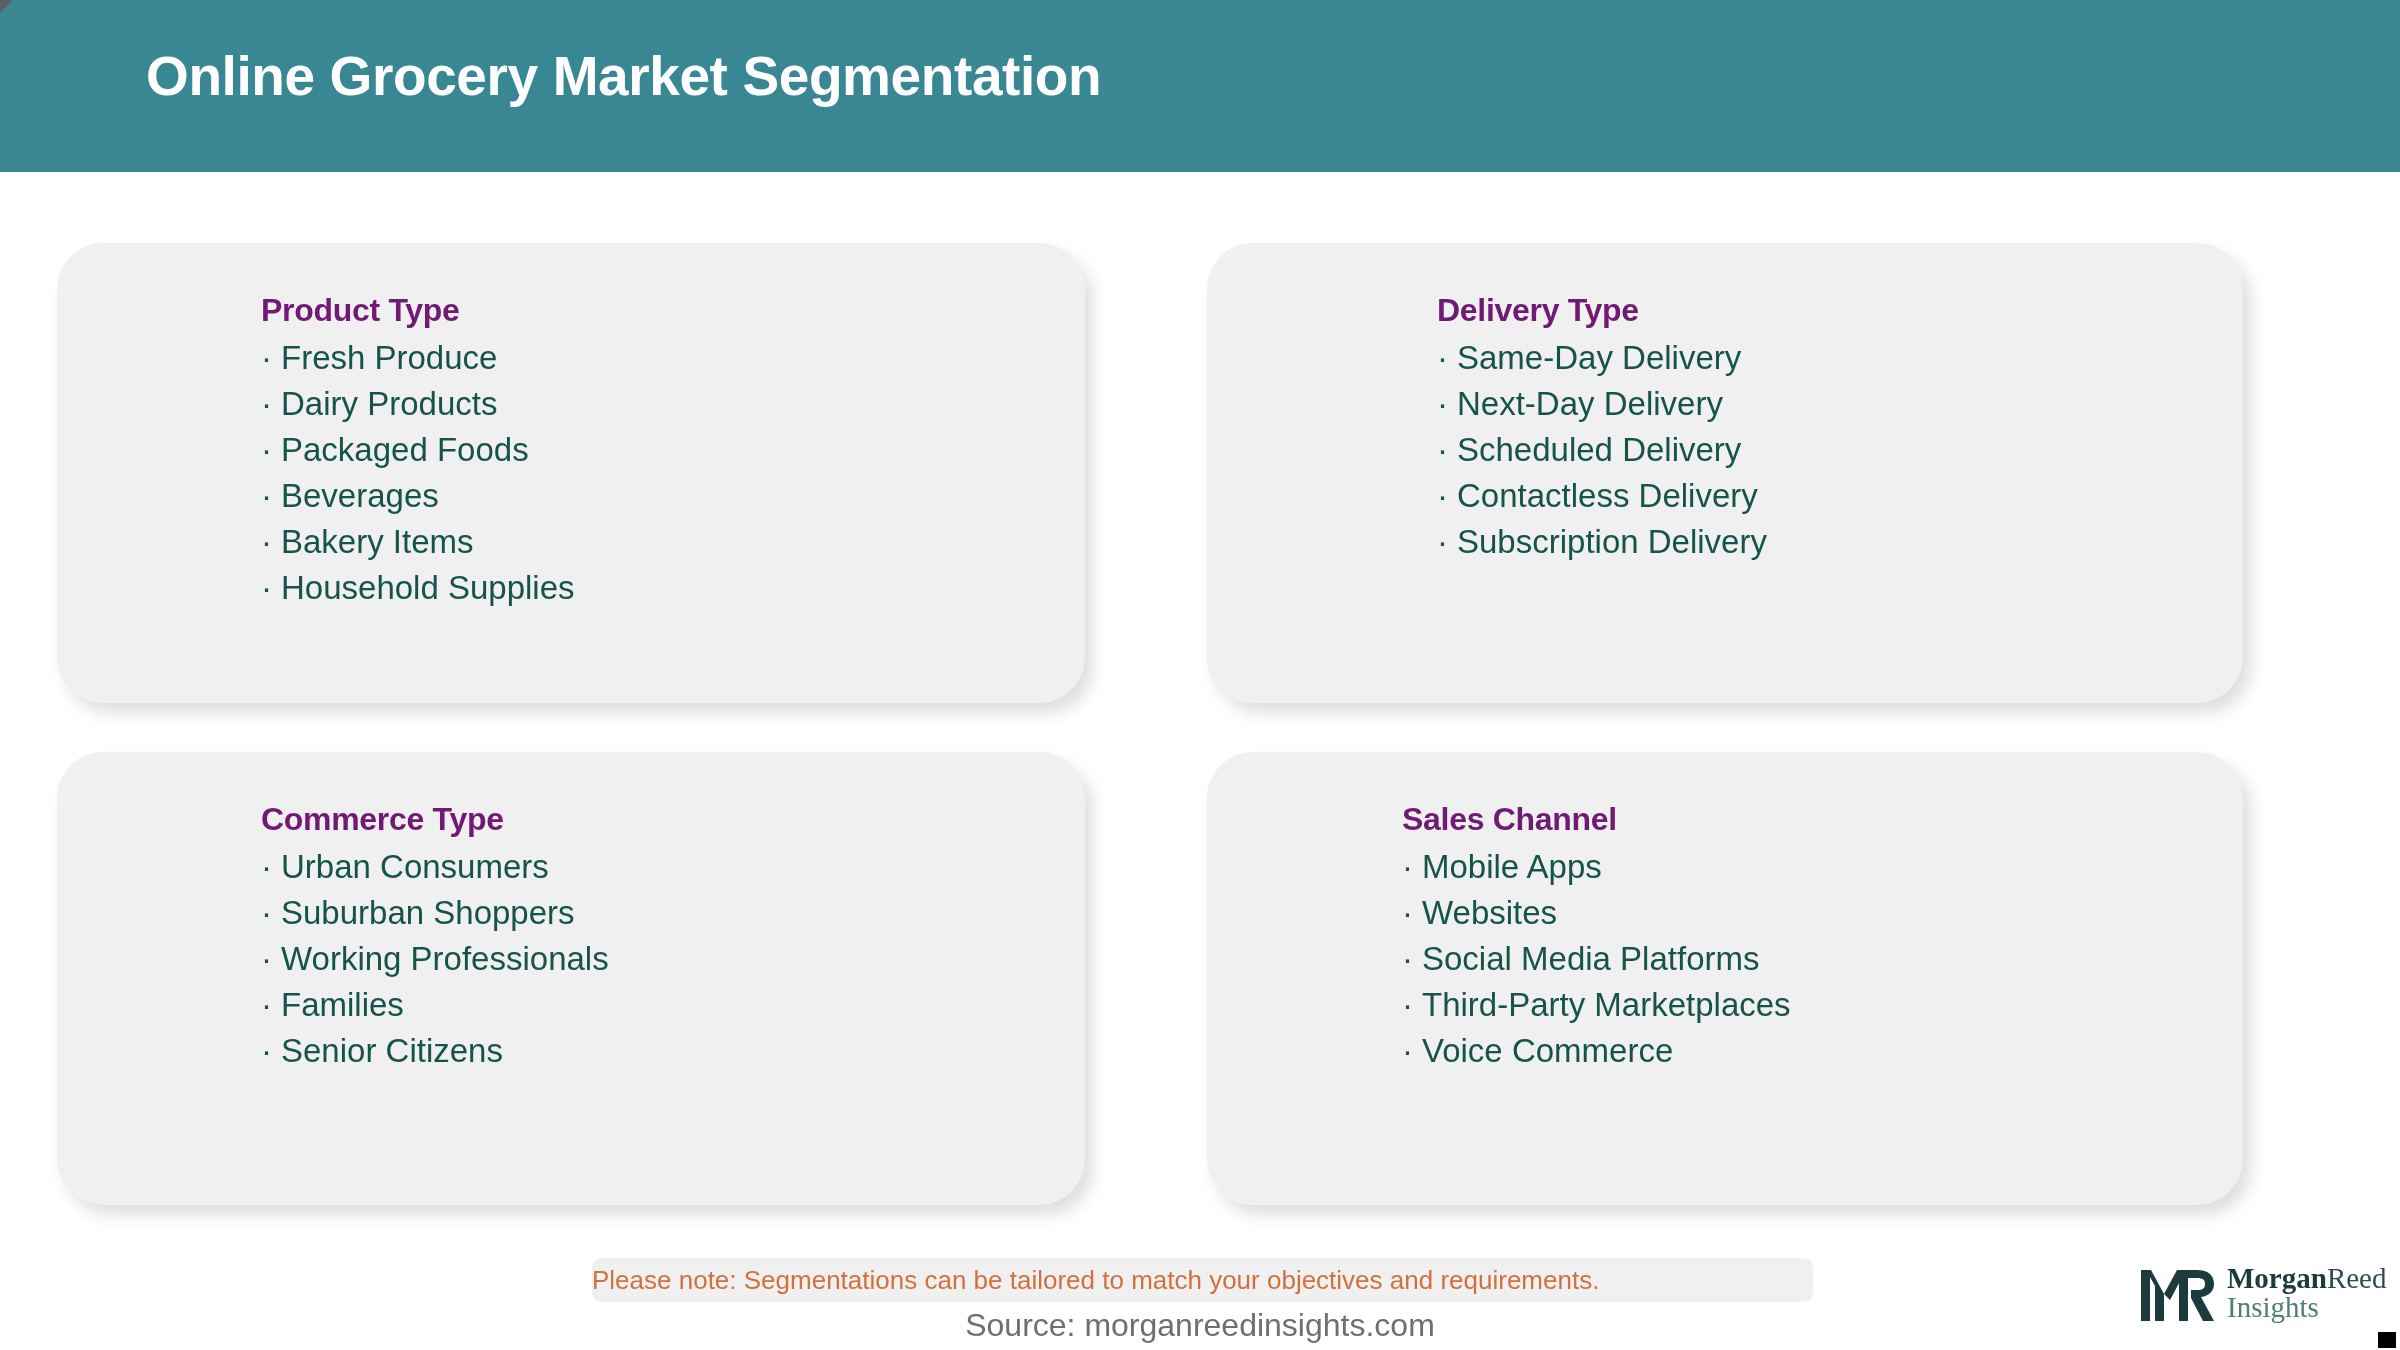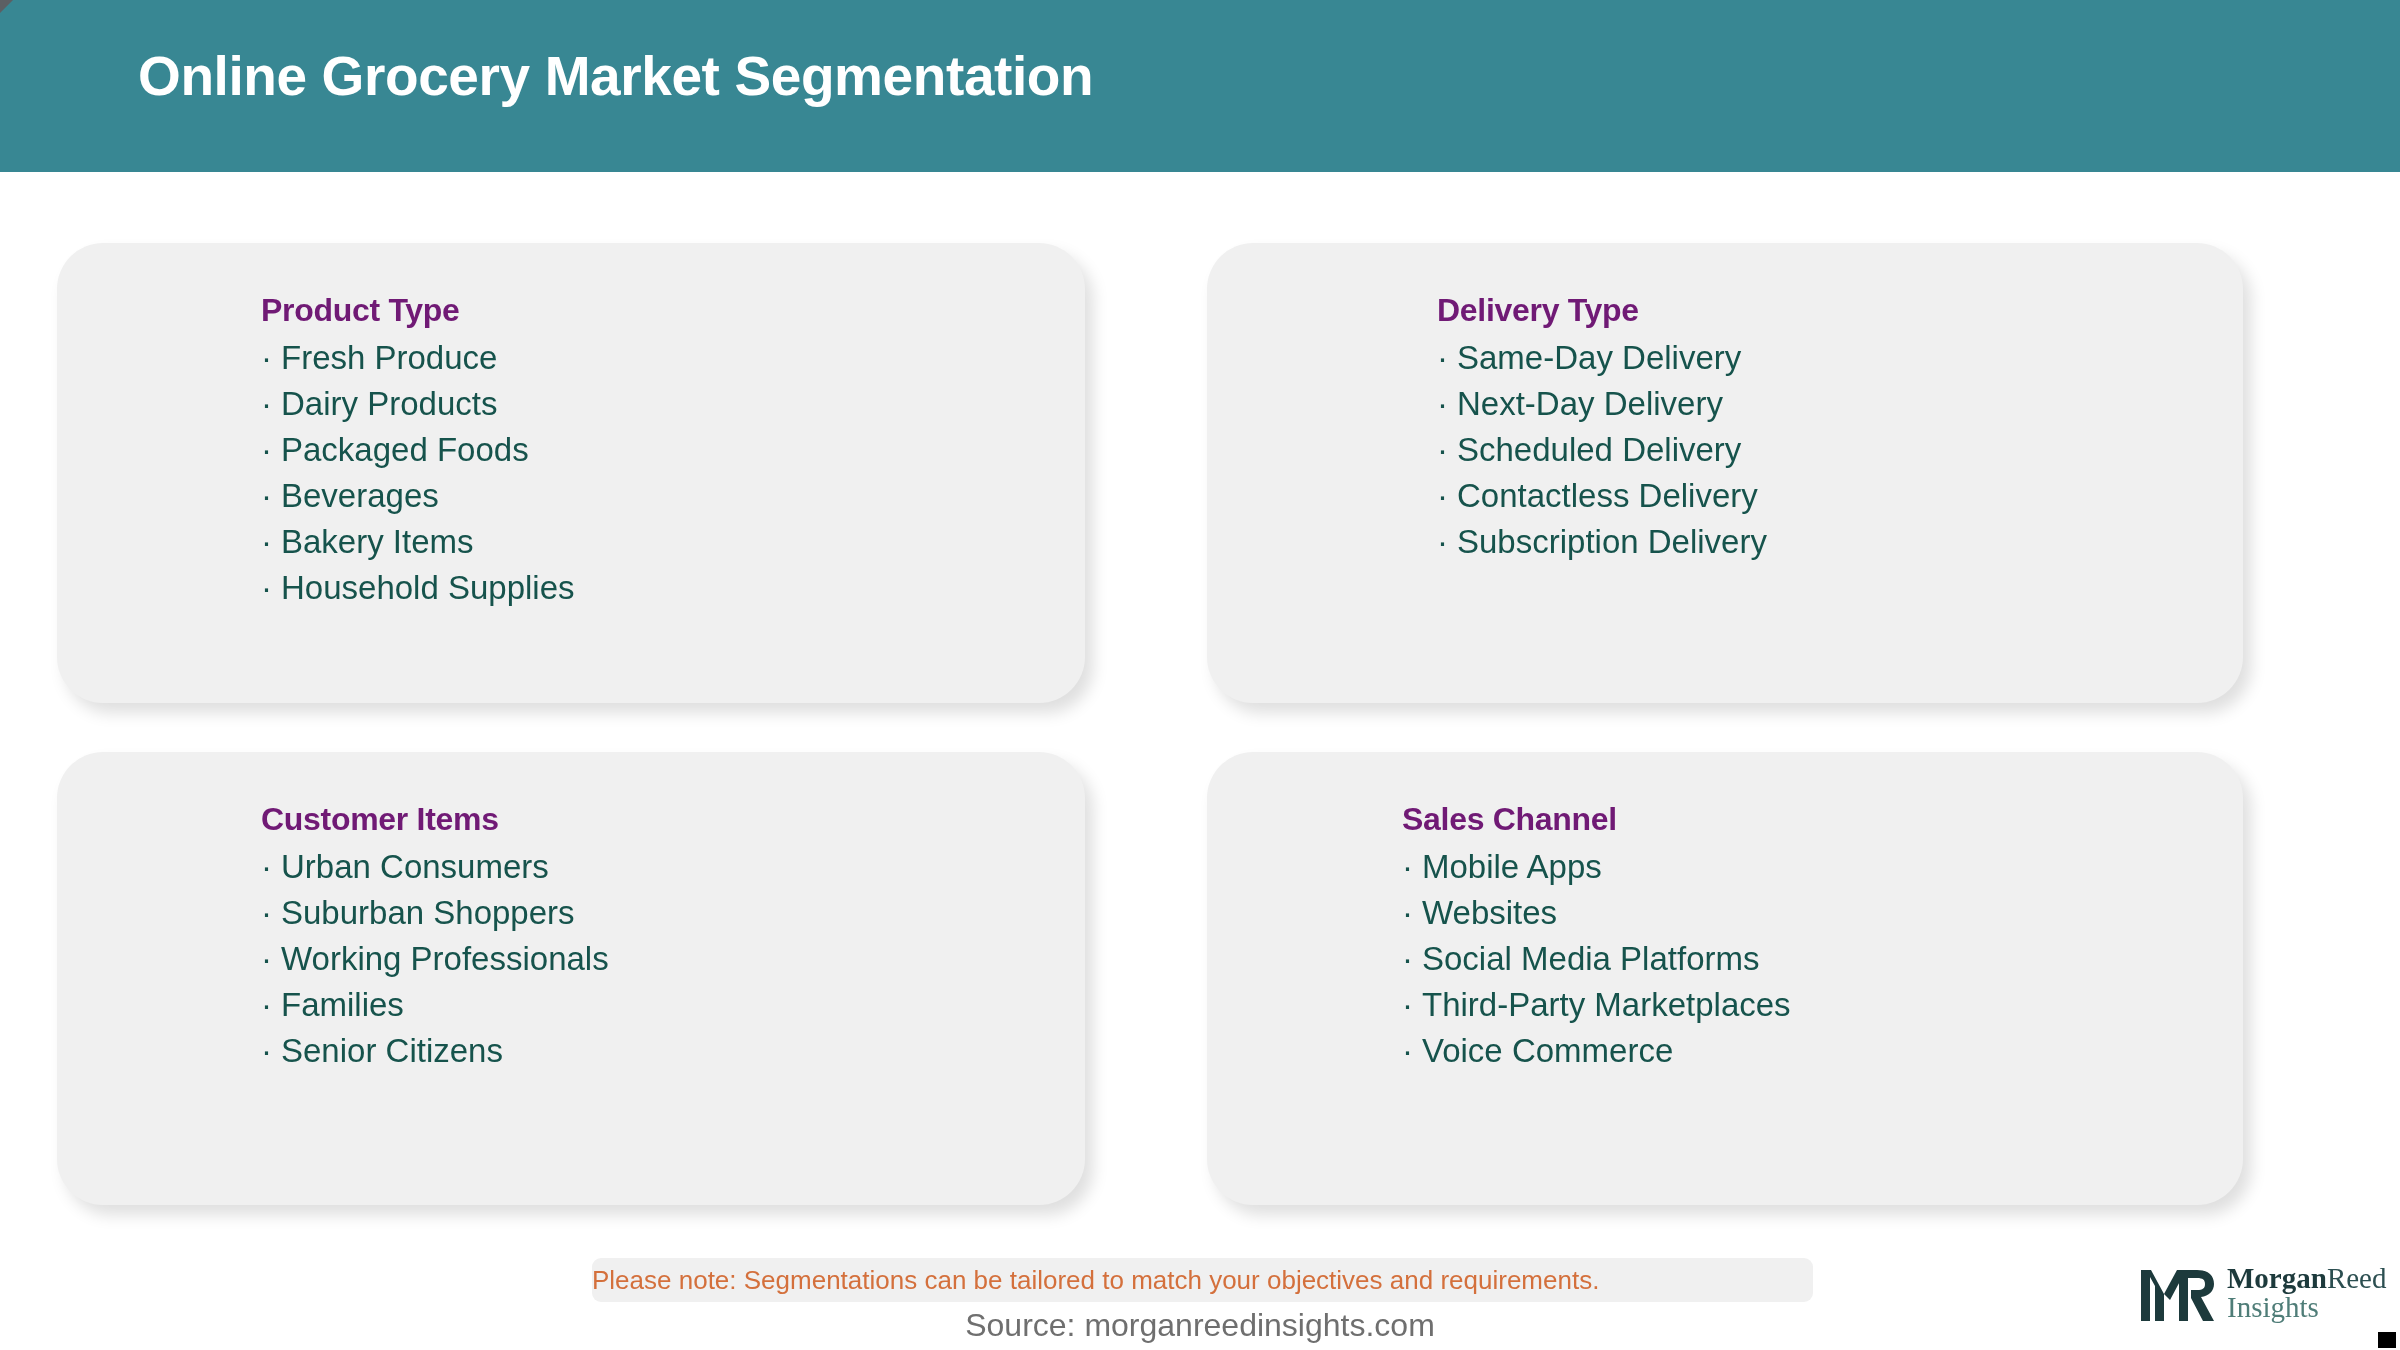--- a/index.html
+++ b/index.html
@@ -21,21 +21,21 @@
     position: absolute;
     left: 0;
     top: 0;
     width: 2400px;
     height: 172px;
     background: #388793;
     box-sizing: border-box;
   }
   .header-title {
     position: absolute;
-    left: 138px;
+    left: 146px;
     top: 44px;
     font-size: 55px;
     font-weight: bold;
     color: #ffffff;
     letter-spacing: -0.4px;
     white-space: nowrap;
   }
   .corner-artifact-tl {
     position: absolute;
     left: 0;
@@ -242,21 +242,21 @@
         <li>
             <span class="bullet">·</span>
             <span>Subscription Delivery</span>
           </li>
       </ul>
     </div>
   </div>
 
   <div class="card c2">
     <div class="card-inner">
-      <div class="card-title">Customer Items</div>
+      <div class="card-title">Commerce Type</div>
       <ul class="card-list">
         <li>
             <span class="bullet">·</span>
             <span>Urban Consumers</span>
           </li>
         <li>
             <span class="bullet">·</span>
             <span>Suburban Shoppers</span>
           </li>
         <li>

